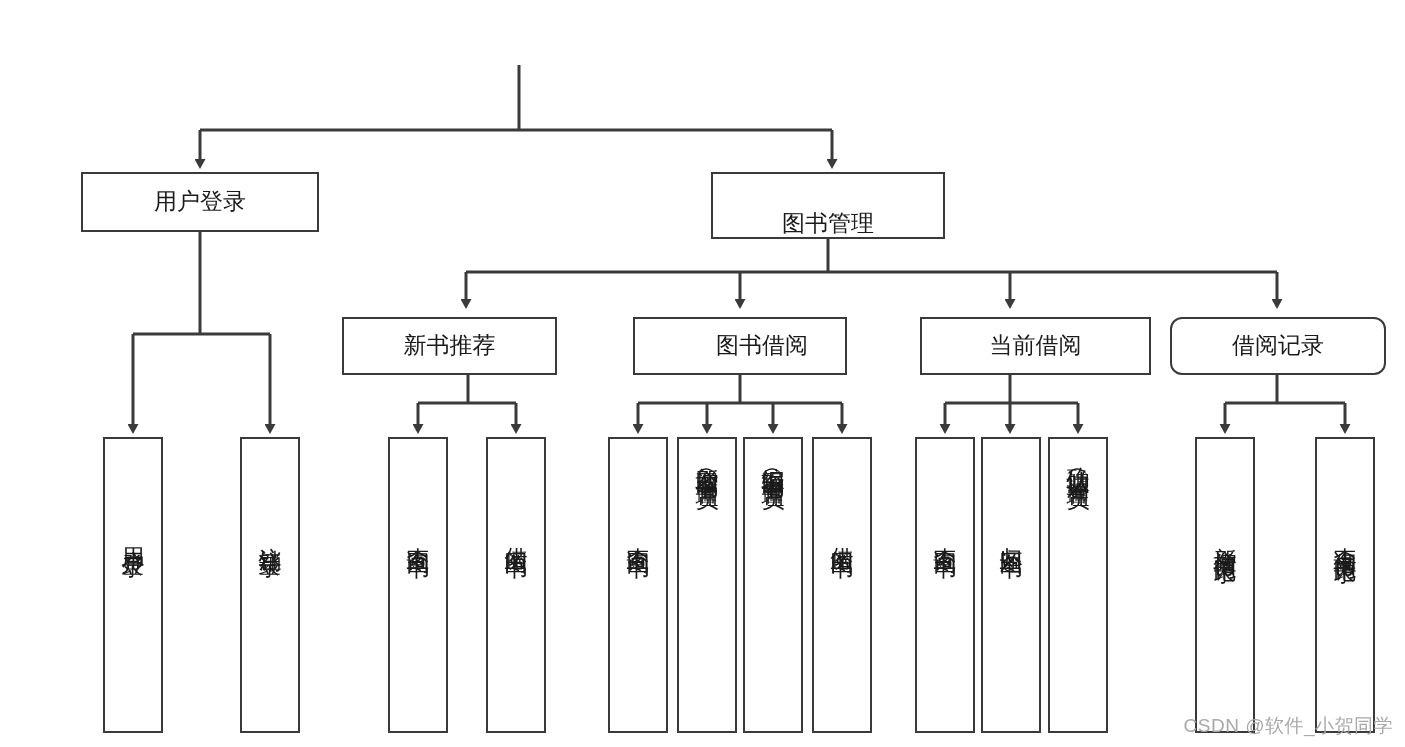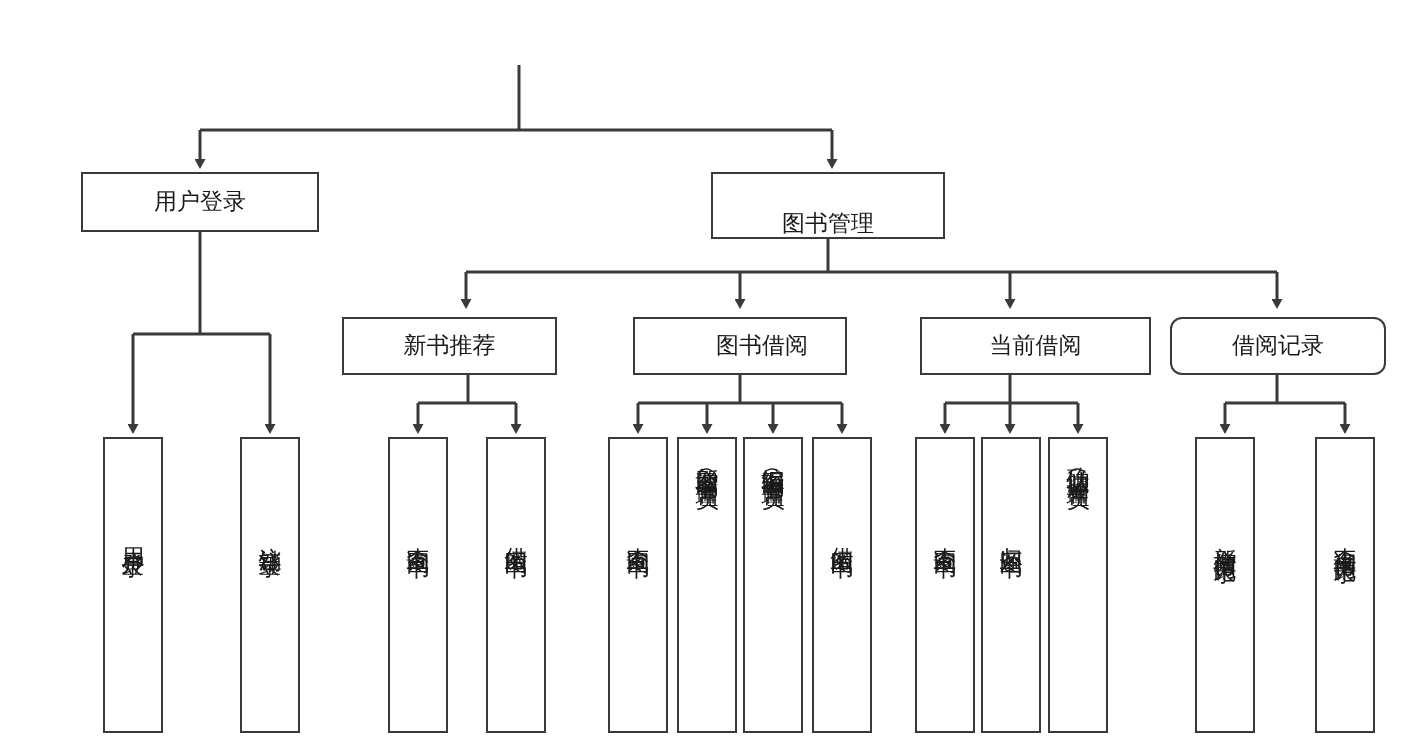--- a/index.html
+++ b/index.html
@@ -187,14 +187,15 @@
     <span class="vtext">确认归还（管理员）</span>
   </div>
 
   <div class="node node-leaf leaf-mid" style="left:1195px; top:437px; width:60px; height:296px;">
     <span class="vtext">新增借阅记录</span>
   </div>
   <div class="node node-leaf leaf-mid" style="left:1315px; top:437px; width:60px; height:296px;">
     <span class="vtext">查询借阅记录</span>
   </div>
 
+  <div class="watermark">CSDN @软件_小贺同学</div>
 
 </div>
 
 </body></html>

